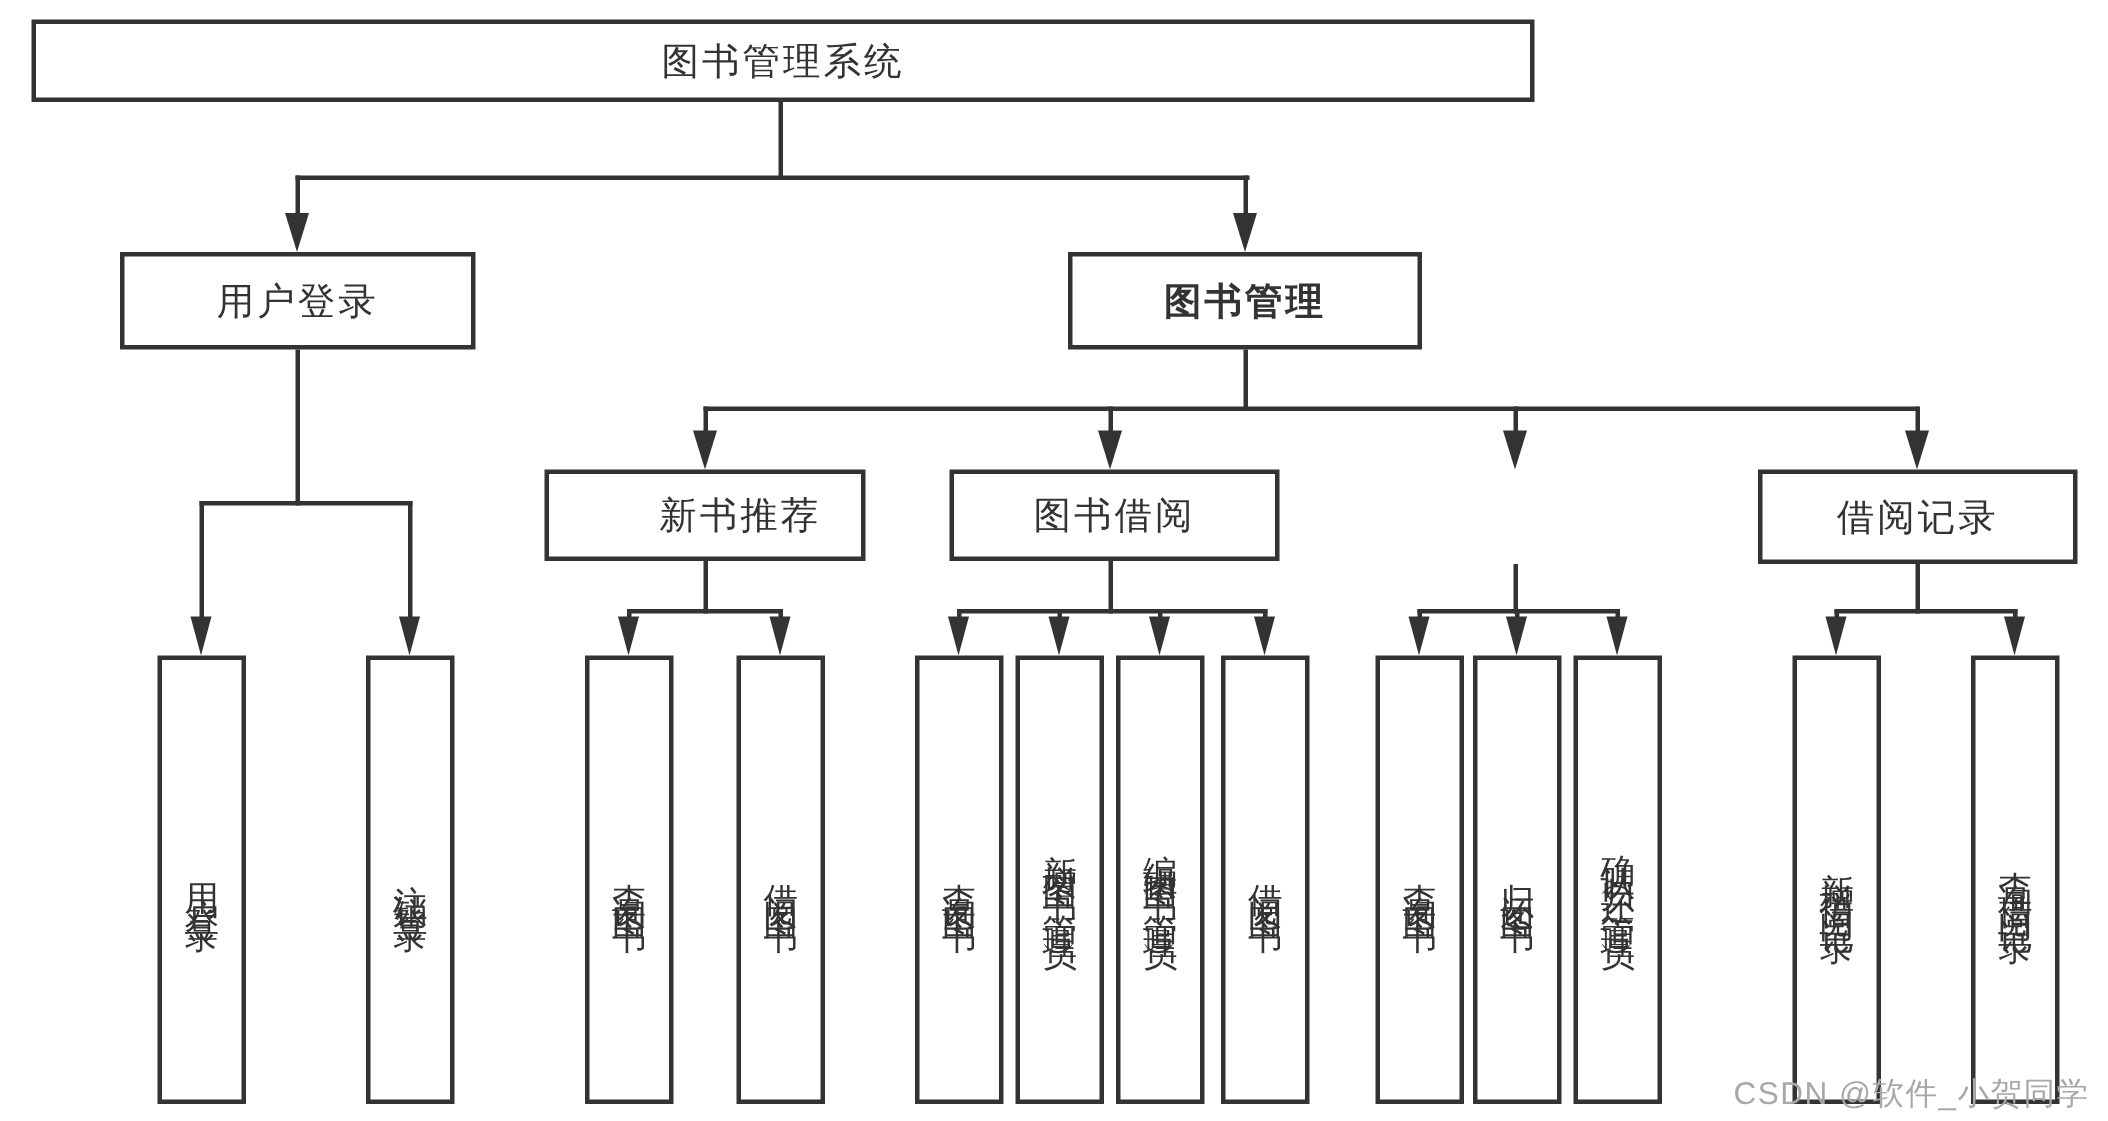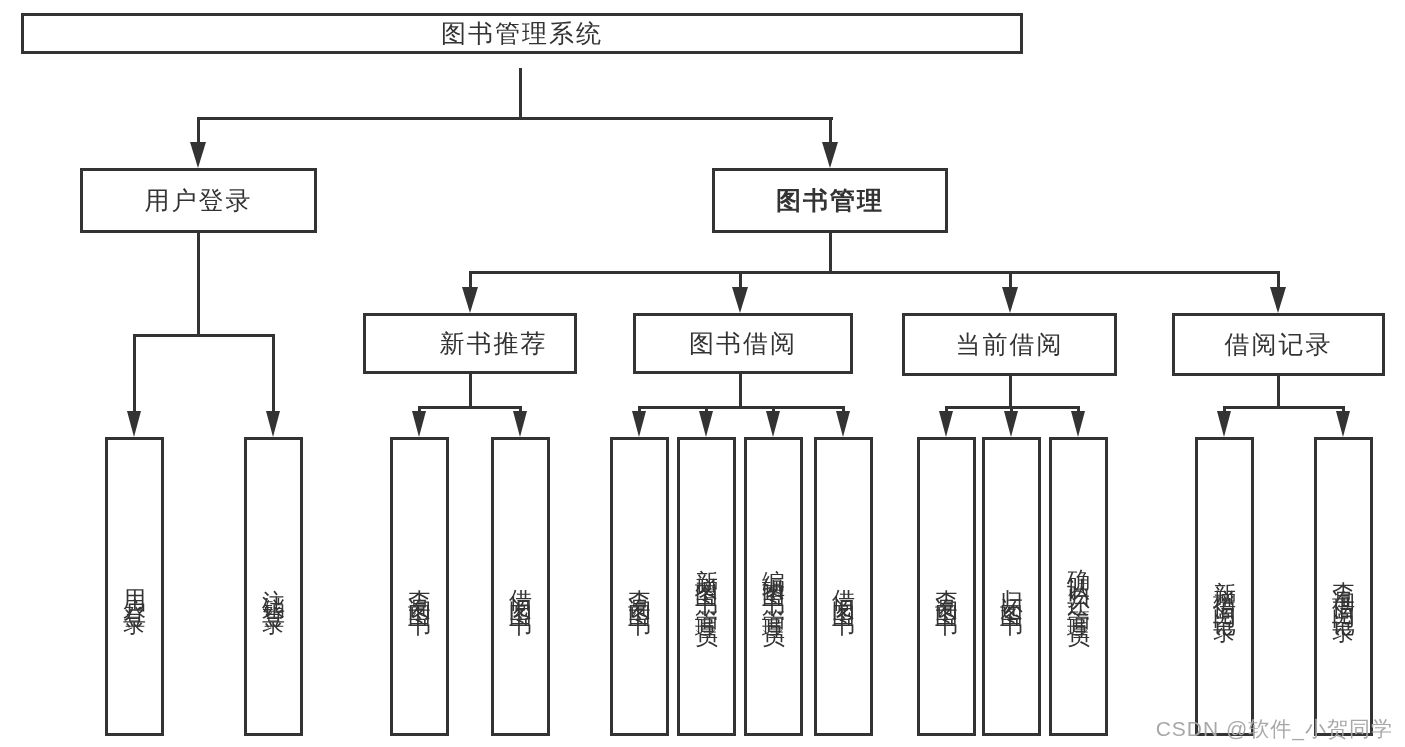--- a/index.html
+++ b/index.html
@@ -12,21 +12,21 @@
     position:absolute;box-sizing:border-box;border:3px solid var(--line);
     background:#ffffff;color:var(--txt);
     display:flex;align-items:center;justify-content:center;
   }
   .h-box span{font-size:25px;letter-spacing:2px;white-space:nowrap;}
   .v-box span{
     writing-mode:vertical-rl;font-size:23px;letter-spacing:8px;line-height:1;
     white-space:nowrap;
   }
   
-  .n-root {left:21px;  top:13px;  width:1002px;height:41px;}
+  .n-root {left:21px;  top:13px;  width:1002px;height:55px;}
   .n-login{left:80px;  top:168px; width:237px; height:65px;}
   .n-mgmt {left:712px; top:168px; width:236px; height:65px;font-weight:bold;}
   .n-rec  {left:363px; top:313px; width:214px; height:61px;padding-left:47px;}
   .n-bor  {left:633px; top:313px; width:220px; height:61px;}
   .n-cur  {left:902px; top:313px; width:215px; height:63px;}
   .n-hist {left:1172px;top:313px; width:213px; height:63px;}
   .leaf{top:437px;width:59px;height:299px;}
   .l1 {left:105px;} .l2 {left:244px;}
   .l3 {left:390px;} .l4 {left:491px;}
   .l5 {left:610px;} .l6 {left:677px;} .l7 {left:744px;} .l8 {left:814px;}
@@ -58,23 +58,20 @@
   </div>
   <div class="box h-box n-mgmt">
     <span>图书管理</span>
   </div>
 
   <div class="box h-box n-rec">
     <span>新书推荐</span>
   </div>
   <div class="box h-box n-bor">
     <span>图书借阅</span>
-  </div>
-  <div class="box h-box n-cur">
-    <span>当前借阅</span>
   </div>
   <div class="box h-box n-hist">
     <span>借阅记录</span>
   </div>
 
   <div class="box v-box leaf l1">
     <span>用户登录</span>
   </div>
   <div class="box v-box leaf l2">
     <span>注销登录</span>

